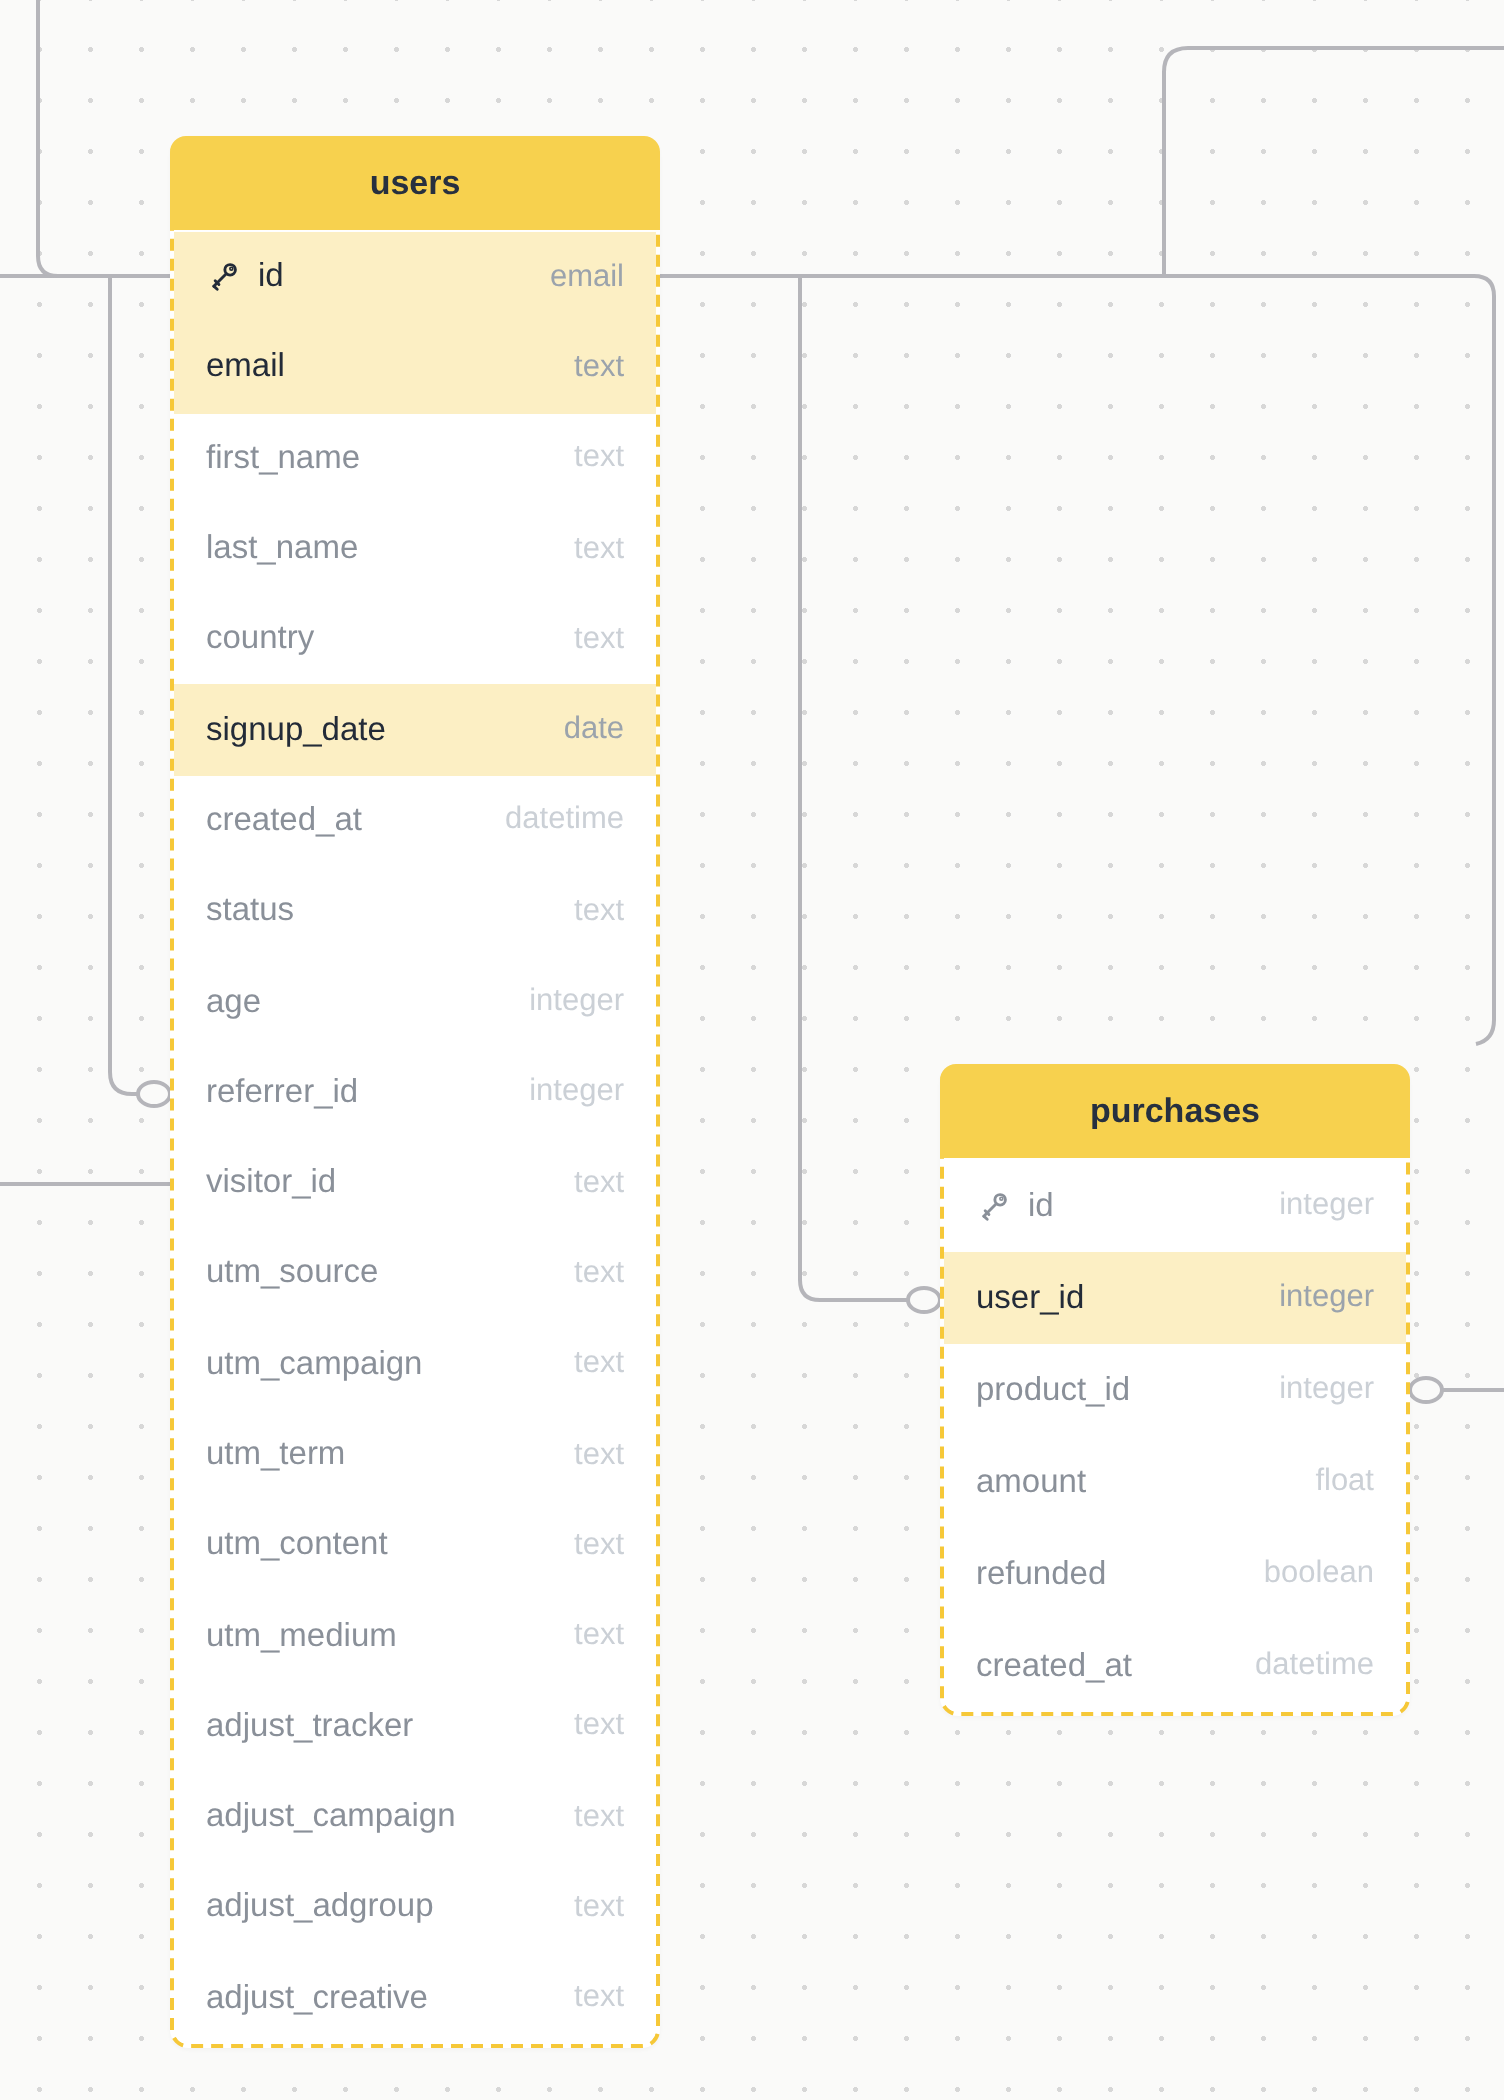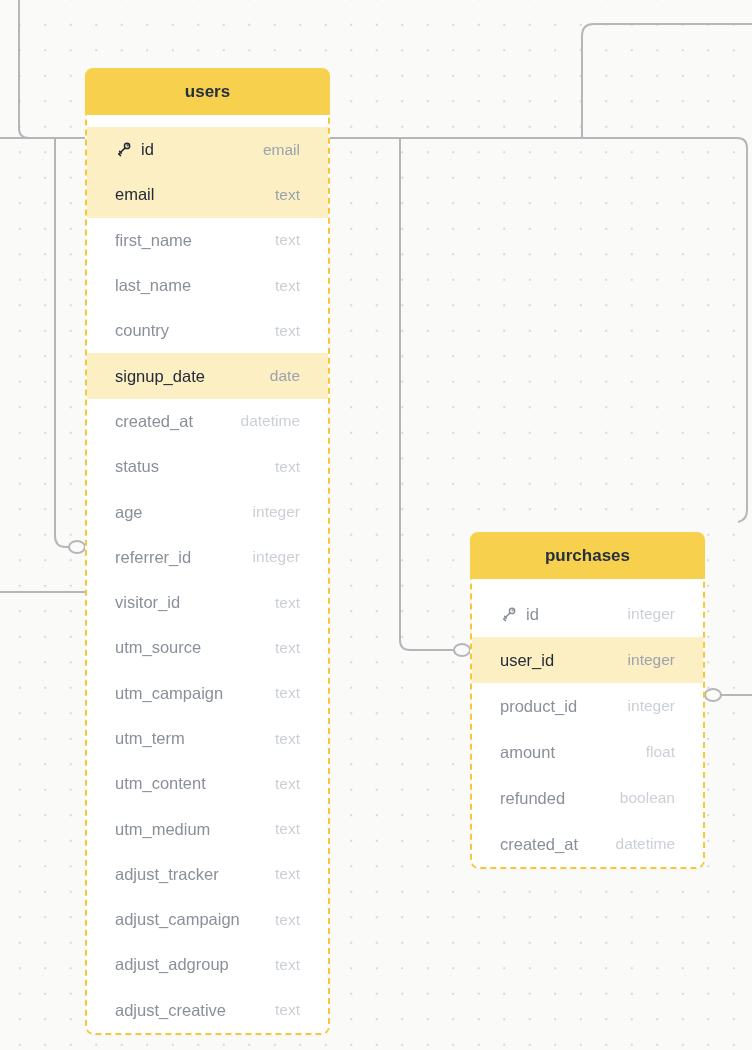--- a/index.html
+++ b/index.html
@@ -20,32 +20,32 @@
   }
   .db-table{
     position:absolute;
     box-sizing:border-box;
     border:2px dashed #f6c838;
     border-radius:9px;
     background:#ffffff;
     box-shadow:0 1px 2px rgba(0,0,0,0.03);
   }
   .db-table .tbl-header{
-    margin:-2px -2px 12px -2px;
+    margin:-2px -2px 1px -2px;
     height:47px;
     border-radius:8px 8px 0 0;
     background:#f7d14e;
     color:#27303f;
     font-weight:bold;font-size:17px;
     display:flex;align-items:center;justify-content:center;
     cursor:move;
   }
   .tbl-row{
     display:flex;align-items:center;
-    padding:0 28px;
+    padding:0 16px;
     background:#ffffff;
     text-align:center;
   }
   .tbl-row.hl{background:#fcefc4;}
   .tbl-row:last-child{border-radius:0 0 7px 7px;}
   .f-name{
     flex:1;display:flex;align-items:center;gap:9px;
     font-size:16.5px;color:#8a9099;
     white-space:nowrap;overflow:hidden;
   }

